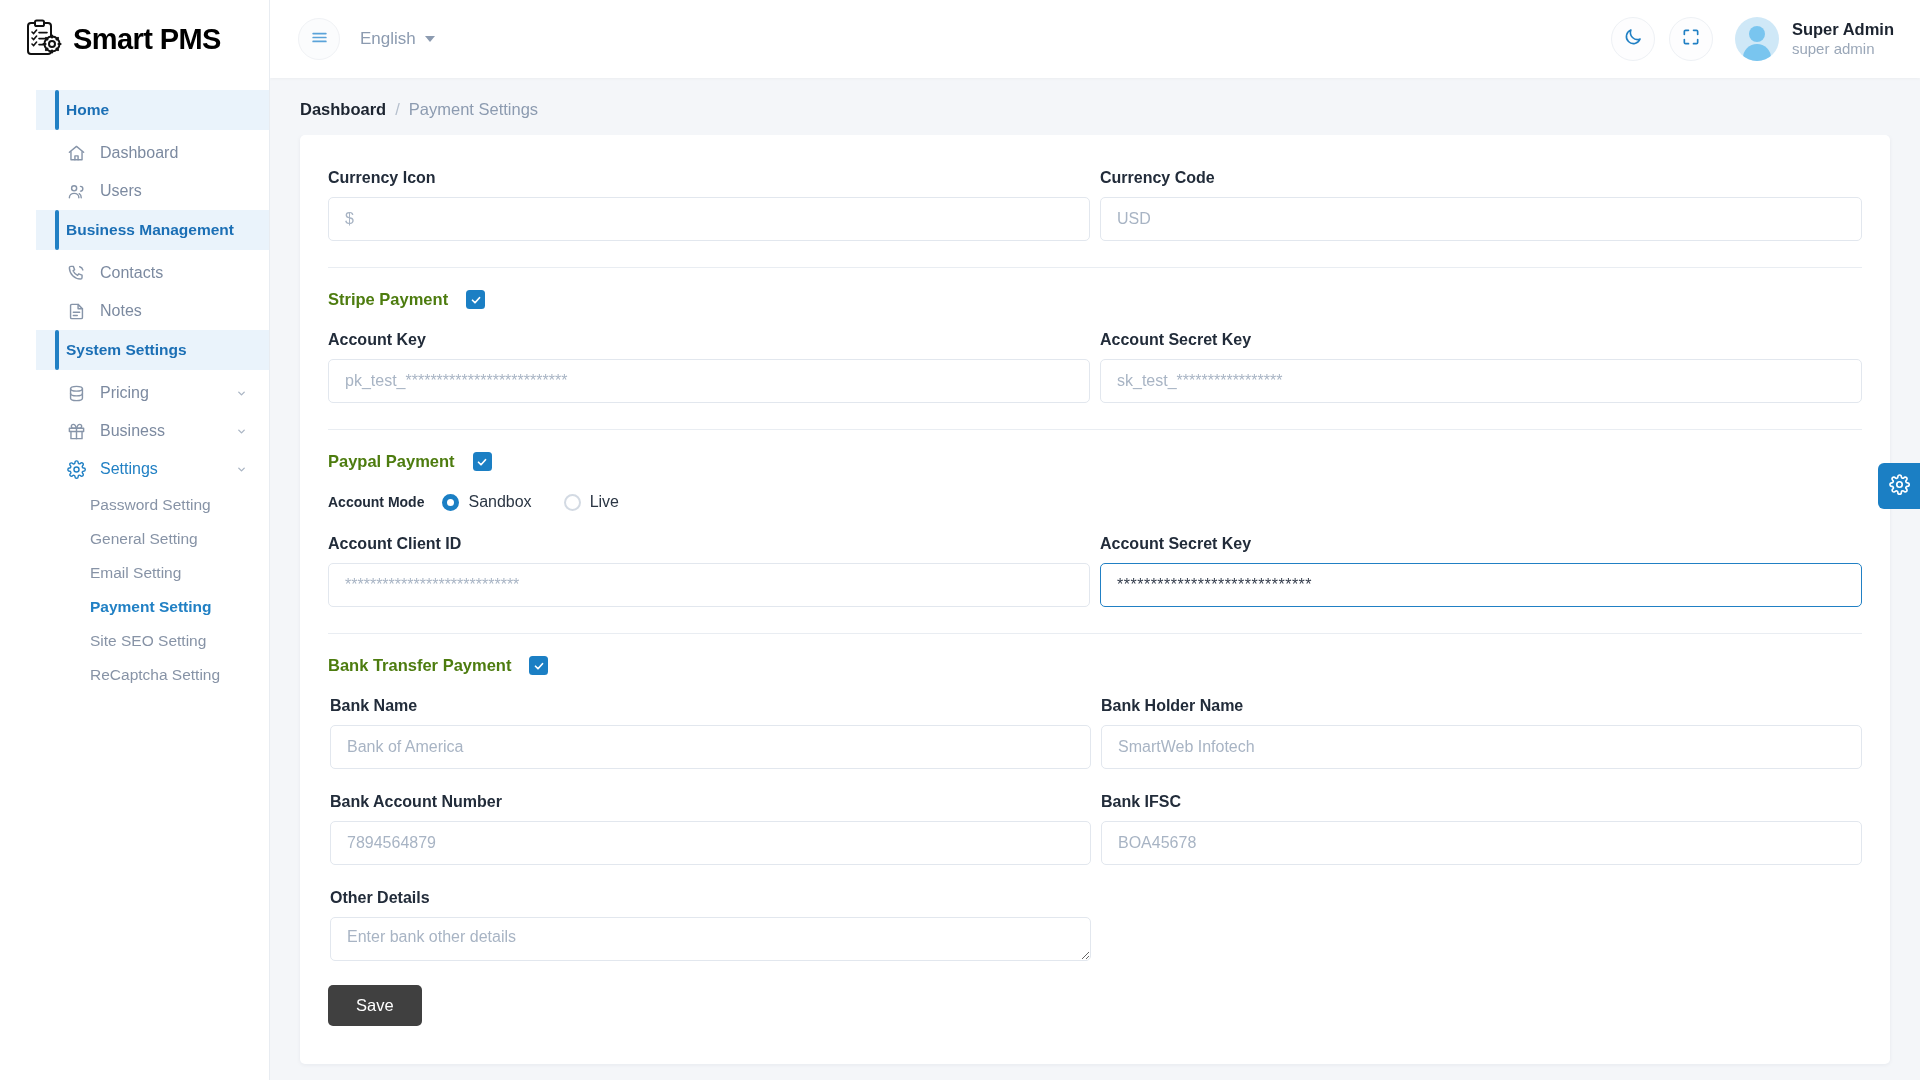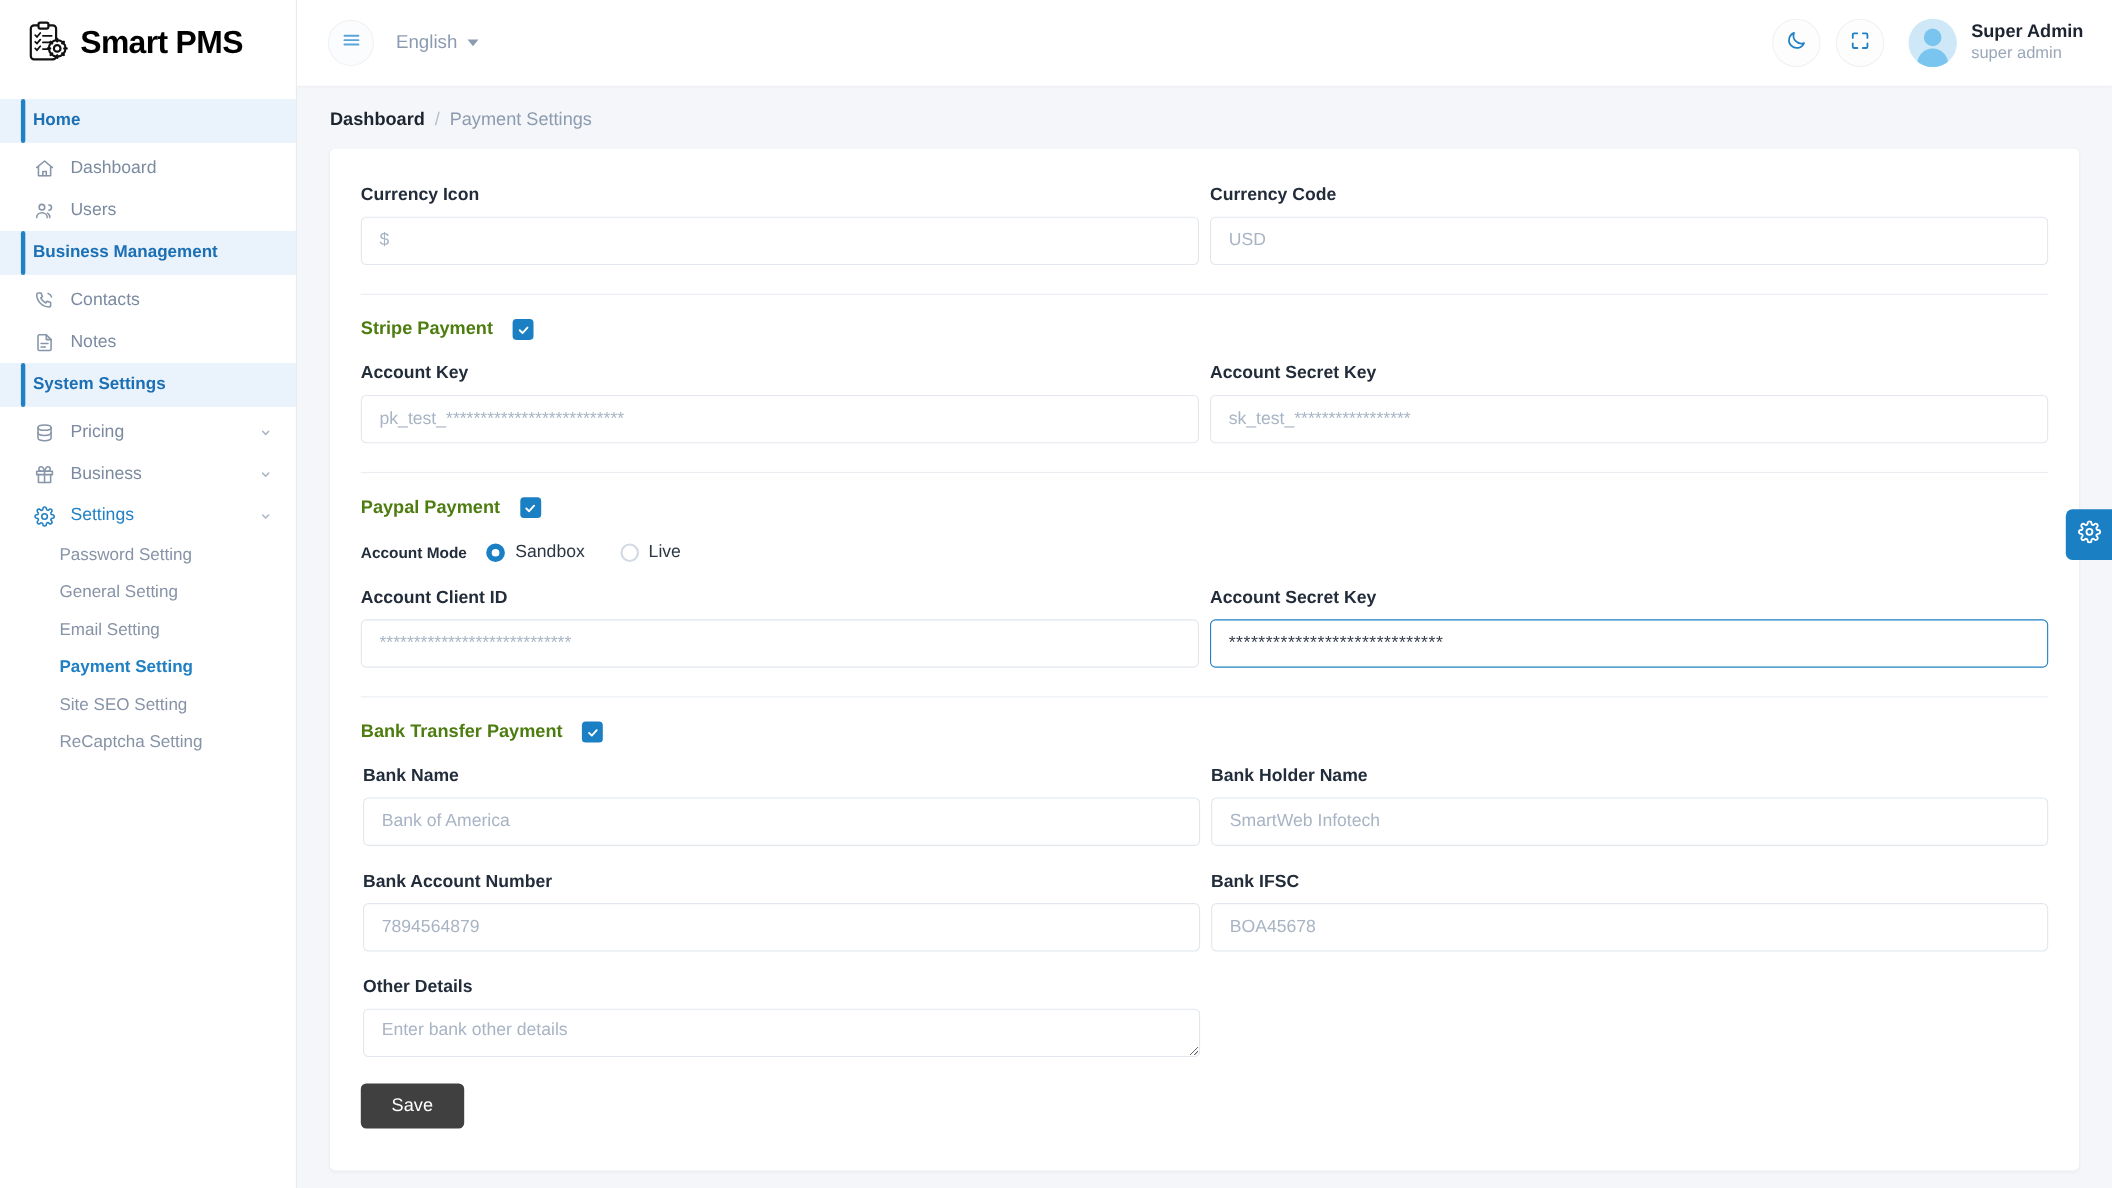--- a/index.html
+++ b/index.html
@@ -21,21 +21,21 @@
   .logo-area {
     height: 78px; display: flex; align-items: center;
     padding-left: 24px; gap: 9px;
   }
   .logo-mark { width: 40px; height: 40px; flex: 0 0 40px; position: relative; }
   .logo-text {
     font-size: 29px; font-weight: 700; color: #000; letter-spacing: -0.6px;
     white-space: nowrap;
   }
 
-  .nav { padding-top: 12px; }
+  .nav { padding-top: 12px; padding-left: 36px; }
   .nav-section {
     position: relative; padding: 11px 0 11px 30px;
     background: #eaf3fb; color: #1b6fb5;
     font-size: 15.5px; font-weight: 700; margin-bottom: 4px;
   }
   .nav-section::before {
     content: ""; position: absolute; left: 19px; top: 0; bottom: 0;
     width: 4px; background: #2180c4; border-radius: 2px;
   }
   .nav-item {

